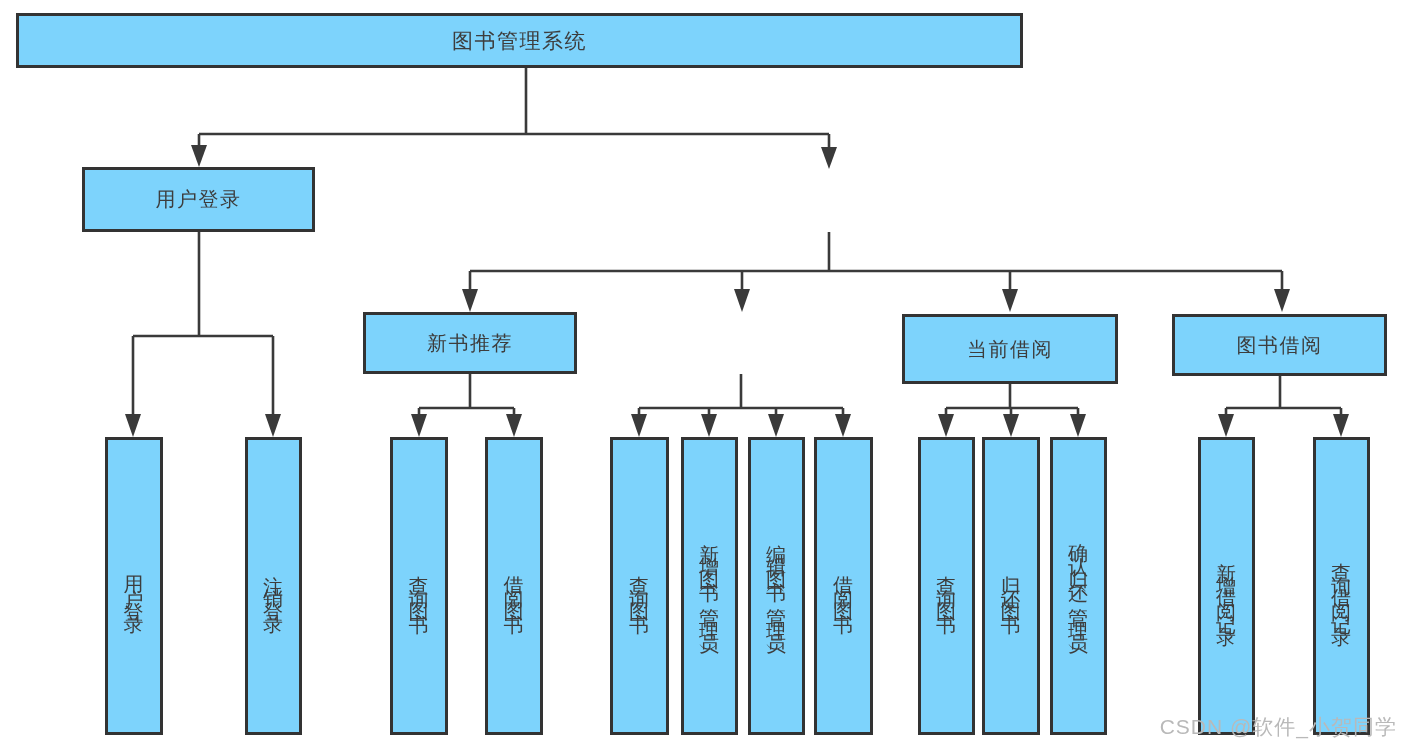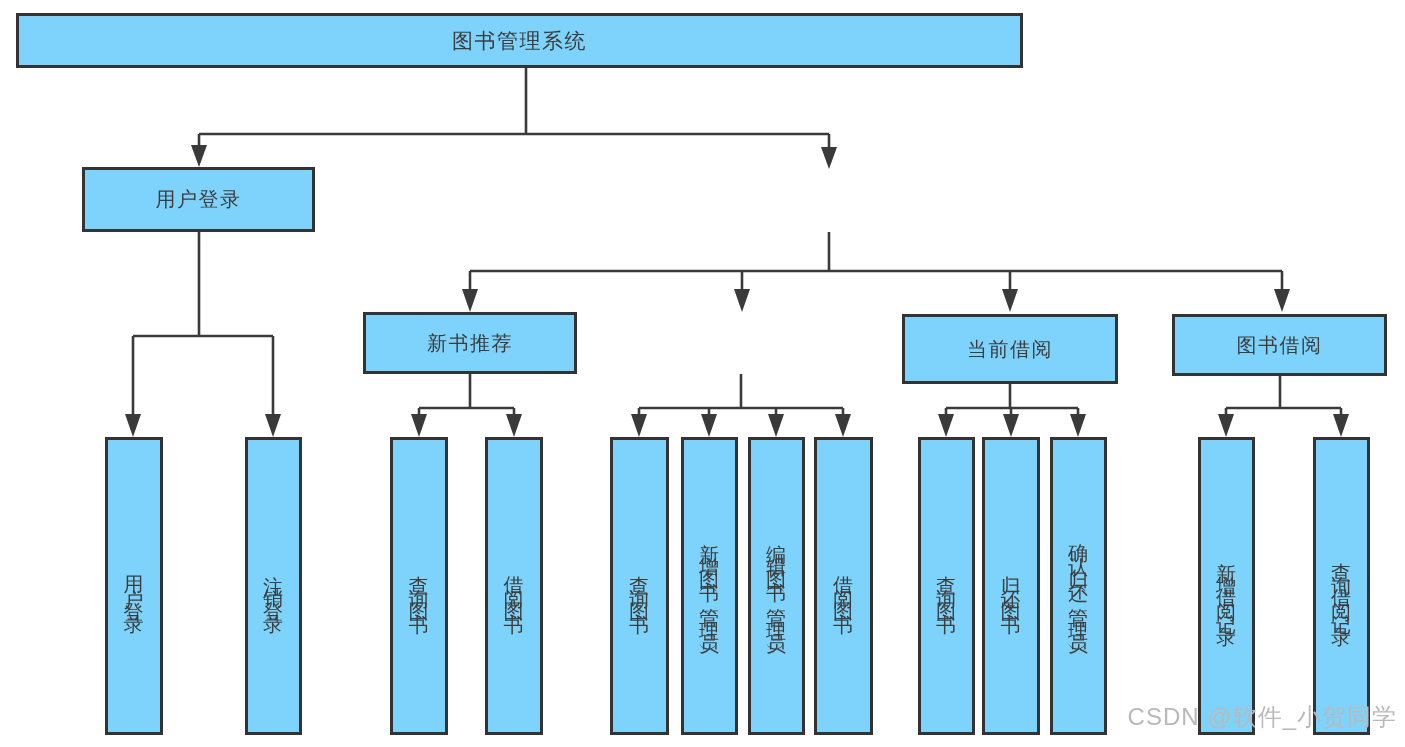--- a/index.html
+++ b/index.html
@@ -14,22 +14,22 @@
   }
   .node .lbl{
     color:var(--text,#3d3d3d);font-size:20px;letter-spacing:1.5px;white-space:nowrap;
   }
   .h.root .lbl{font-size:21px;}
   .v .lbl{
     writing-mode:vertical-rl;text-orientation:mixed;
     letter-spacing:13px;line-height:1;font-size:20px;white-space:normal;
   }
   #watermark{
-    position:absolute;right:8px;bottom:14px;color:var(--watermark,#b9b9b9);
-    font-size:24px;letter-spacing:1px;margin-left:44px;
+    position:absolute;right:8px;bottom:6px;color:var(--watermark,#b9b9b9);
+    font-size:21px;letter-spacing:1px;margin-left:44px;
   }
 </style>
 </head>
 <body>
 
 <div id="stage">
 
   <svg id="wires" viewBox="0 0 1405 747" xmlns="http://www.w3.org/2000/svg">
 
     <path class="cl" d="M526,68 V134 M199,134 H829"></path>

